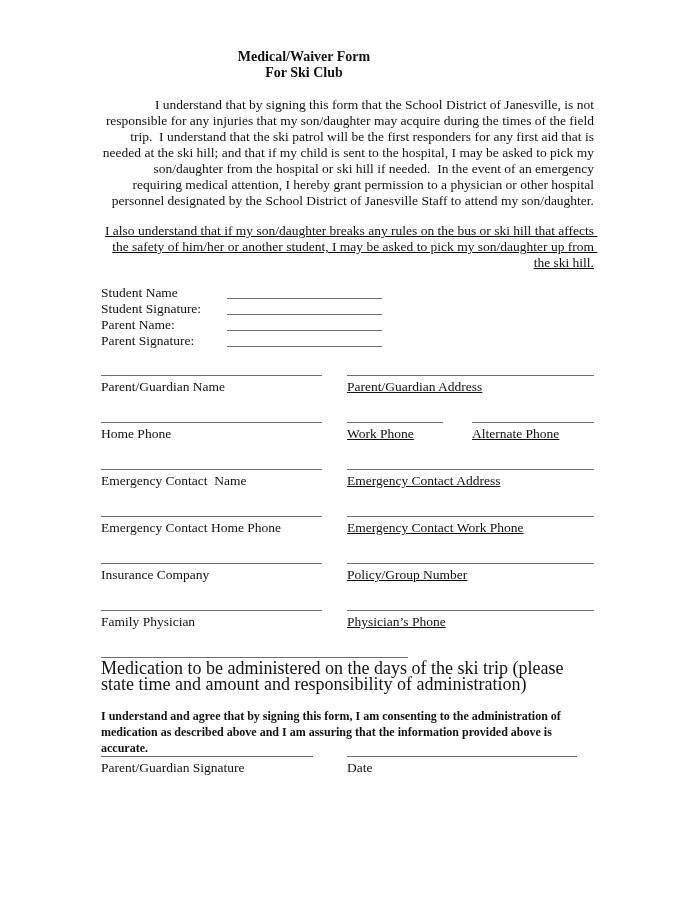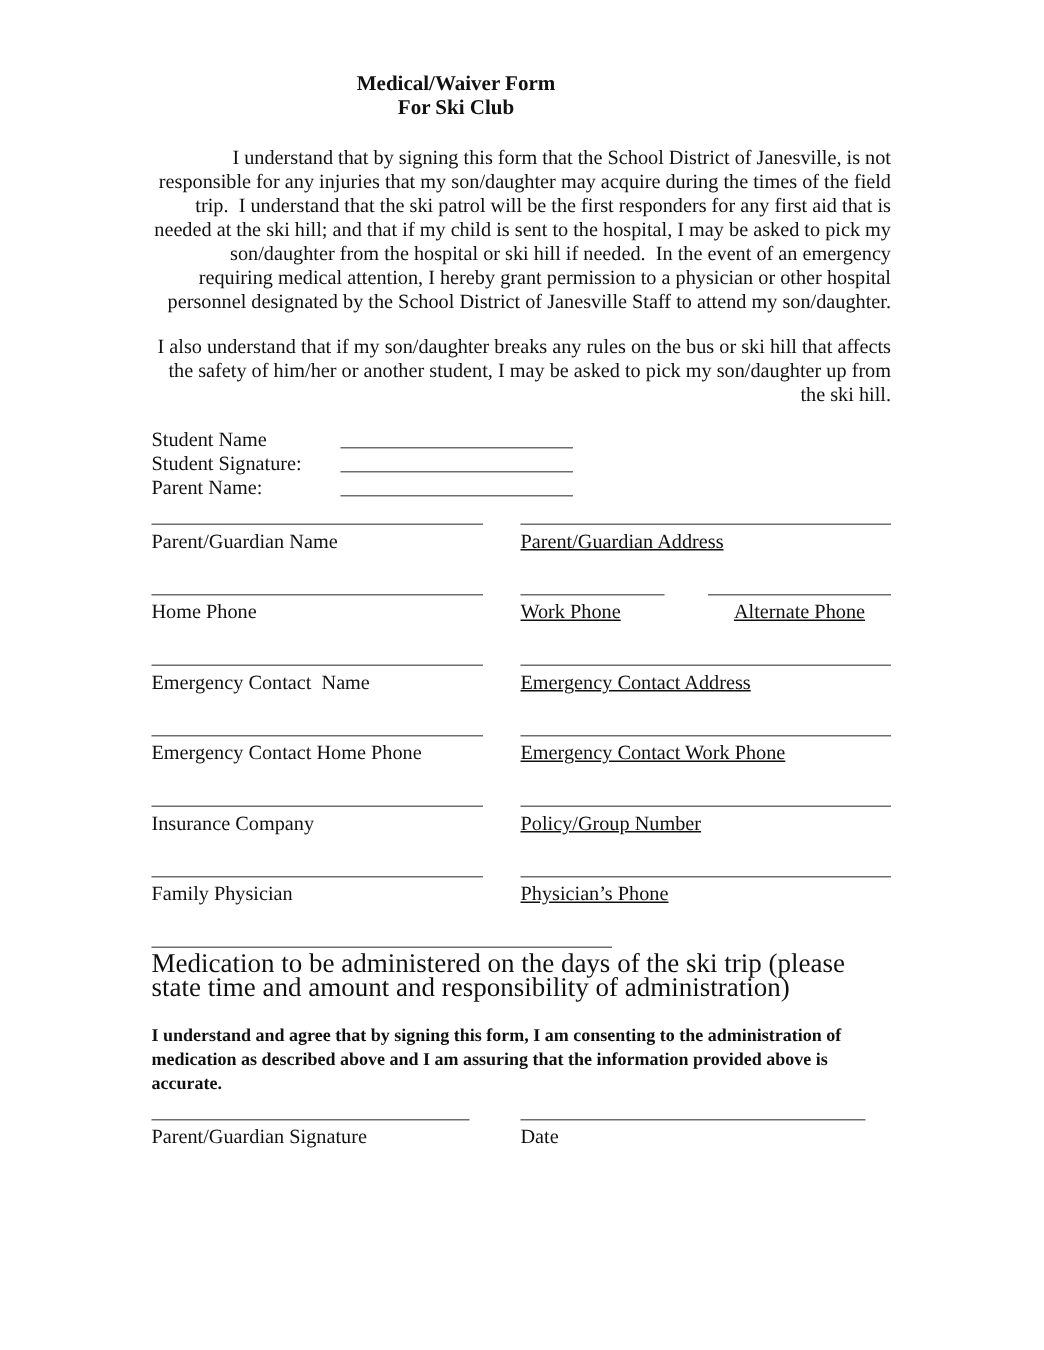--- a/index.html
+++ b/index.html
@@ -11,46 +11,46 @@
   .title {
     padding-top: 49px; text-align: center; font-weight: bold;
     font-size: 14px; line-height: 16px;
   }
   .content { margin-left: 101px; width: 493px; }
   .para {
     margin: 16px 0 0 0; font-size: 13.5px; line-height: 16px;
     white-space: pre-wrap;
     text-align: right;
   }
-  .para.p2 { margin-top: 14px; }
+  .para.p2 { margin-top: 14px; text-decoration: underline; }
   .student { margin-top: 14px; font-size: 13.5px; line-height: 16px; }
   .s-row { display: flex; height: 16px; }
   .s-label { width: 126px; white-space: pre-wrap; }
   .s-line { width: 155px; height: 13px; border-bottom: 1px solid #6e6e6e; }
-  .grid { margin-top: 16px; }
+  .grid { margin-top: 26px; }
   .g-row { display: flex; height: 47px; }
   .g-left { width: 221px; margin-right: 25px; }
   .g-right { width: 247px; text-decoration: underline; }
   .g-right.split { display: flex; }
   .sub-a { width: 96px; margin-right: 29px; }
-  .sub-b { width: 122px; text-align: center; }
+  .sub-b { width: 122px; }
   .field-line { height: 0; border-top: 1px solid #6e6e6e; }
   .field-label {
     padding-top: 3px; font-size: 13.5px; line-height: 16px; white-space: pre-wrap;
   }
   .med-line { width: 307px; height: 0; border-top: 1px solid #6e6e6e; }
   .med-label {
     padding-top: 2px; font-size: 18px; line-height: 16px;
     width: 493px; white-space: pre-wrap;
   }
   .consent {
     margin: 16px 0 0 0; font-weight: bold; font-size: 12px; line-height: 16px;
     width: 482px; white-space: pre-wrap;
   }
-  .sig { margin-top: 16px; display: flex; }
+  .sig { margin-top: 0; display: flex; }
   .sig-left { width: 212px; margin-right: 34px; }
   .sig-right { width: 230px; }
 </style>
 </head>
 <body>
 
 <div class="page">
 
   <div class="title">
     <div>Medical/Waiver Form</div>
@@ -67,20 +67,24 @@
       <div class="s-row">
         <span class="s-label">Student Name</span>
         <span class="s-line"></span>
       </div>
       <div class="s-row">
         <span class="s-label">Student Signature:</span>
         <span class="s-line"></span>
       </div>
       <div class="s-row">
         <span class="s-label">Parent Name:</span>
+        <span class="s-line"></span>
+      </div>
+      <div class="s-row">
+        <span class="s-label">Parent Signature:</span>
         <span class="s-line"></span>
       </div>
     </div>
 
     <div class="grid">
 
       <div class="g-row">
         <div class="g-left">
           <div class="field-line"></div>
           <div class="field-label">Parent/Guardian Name</div>

